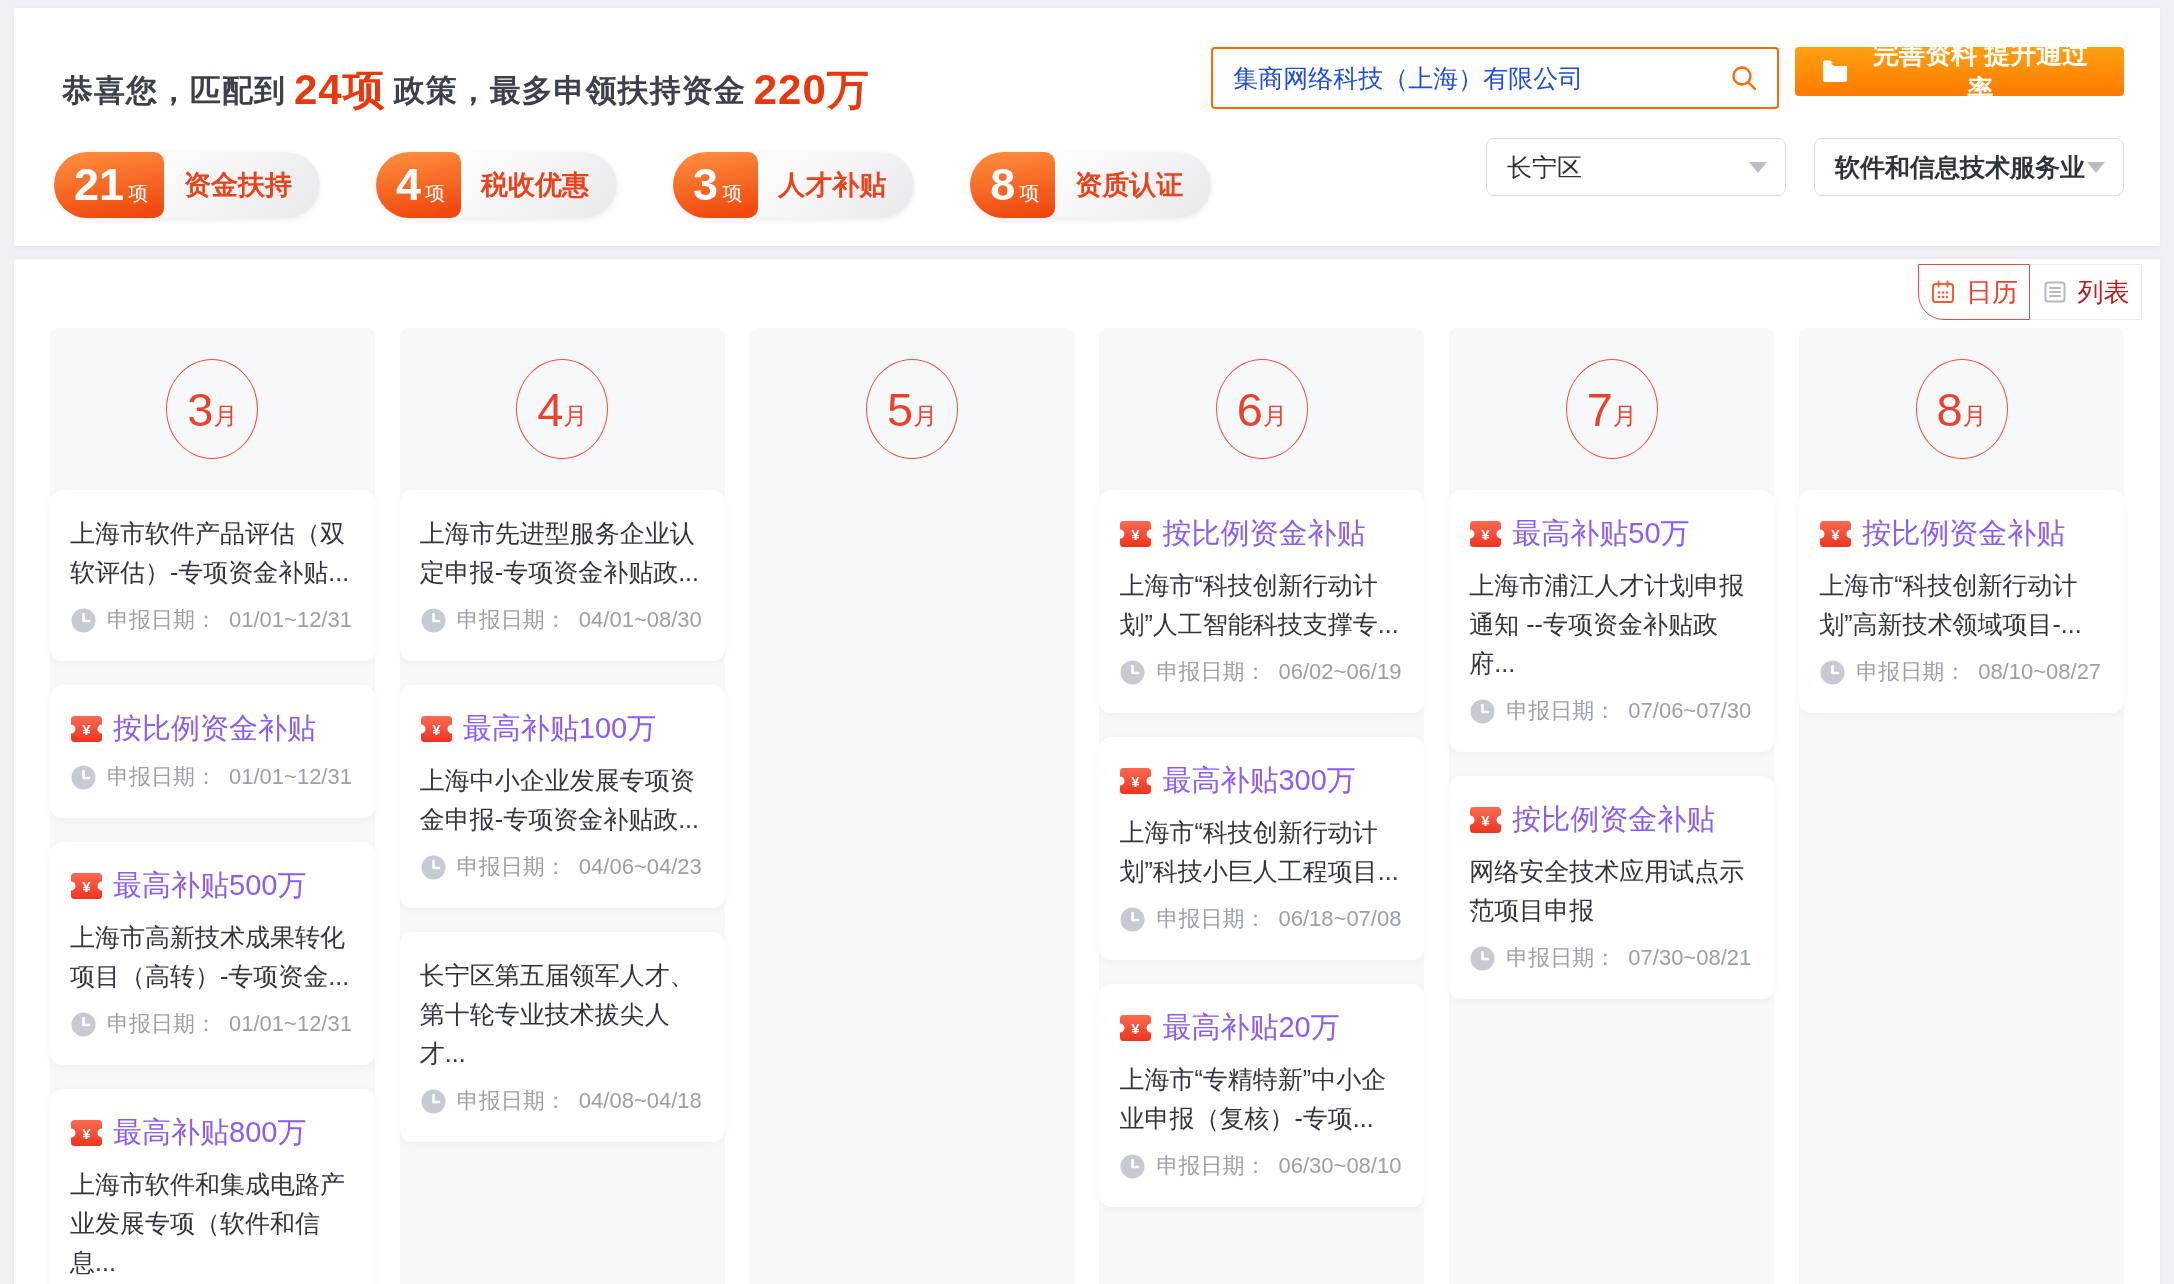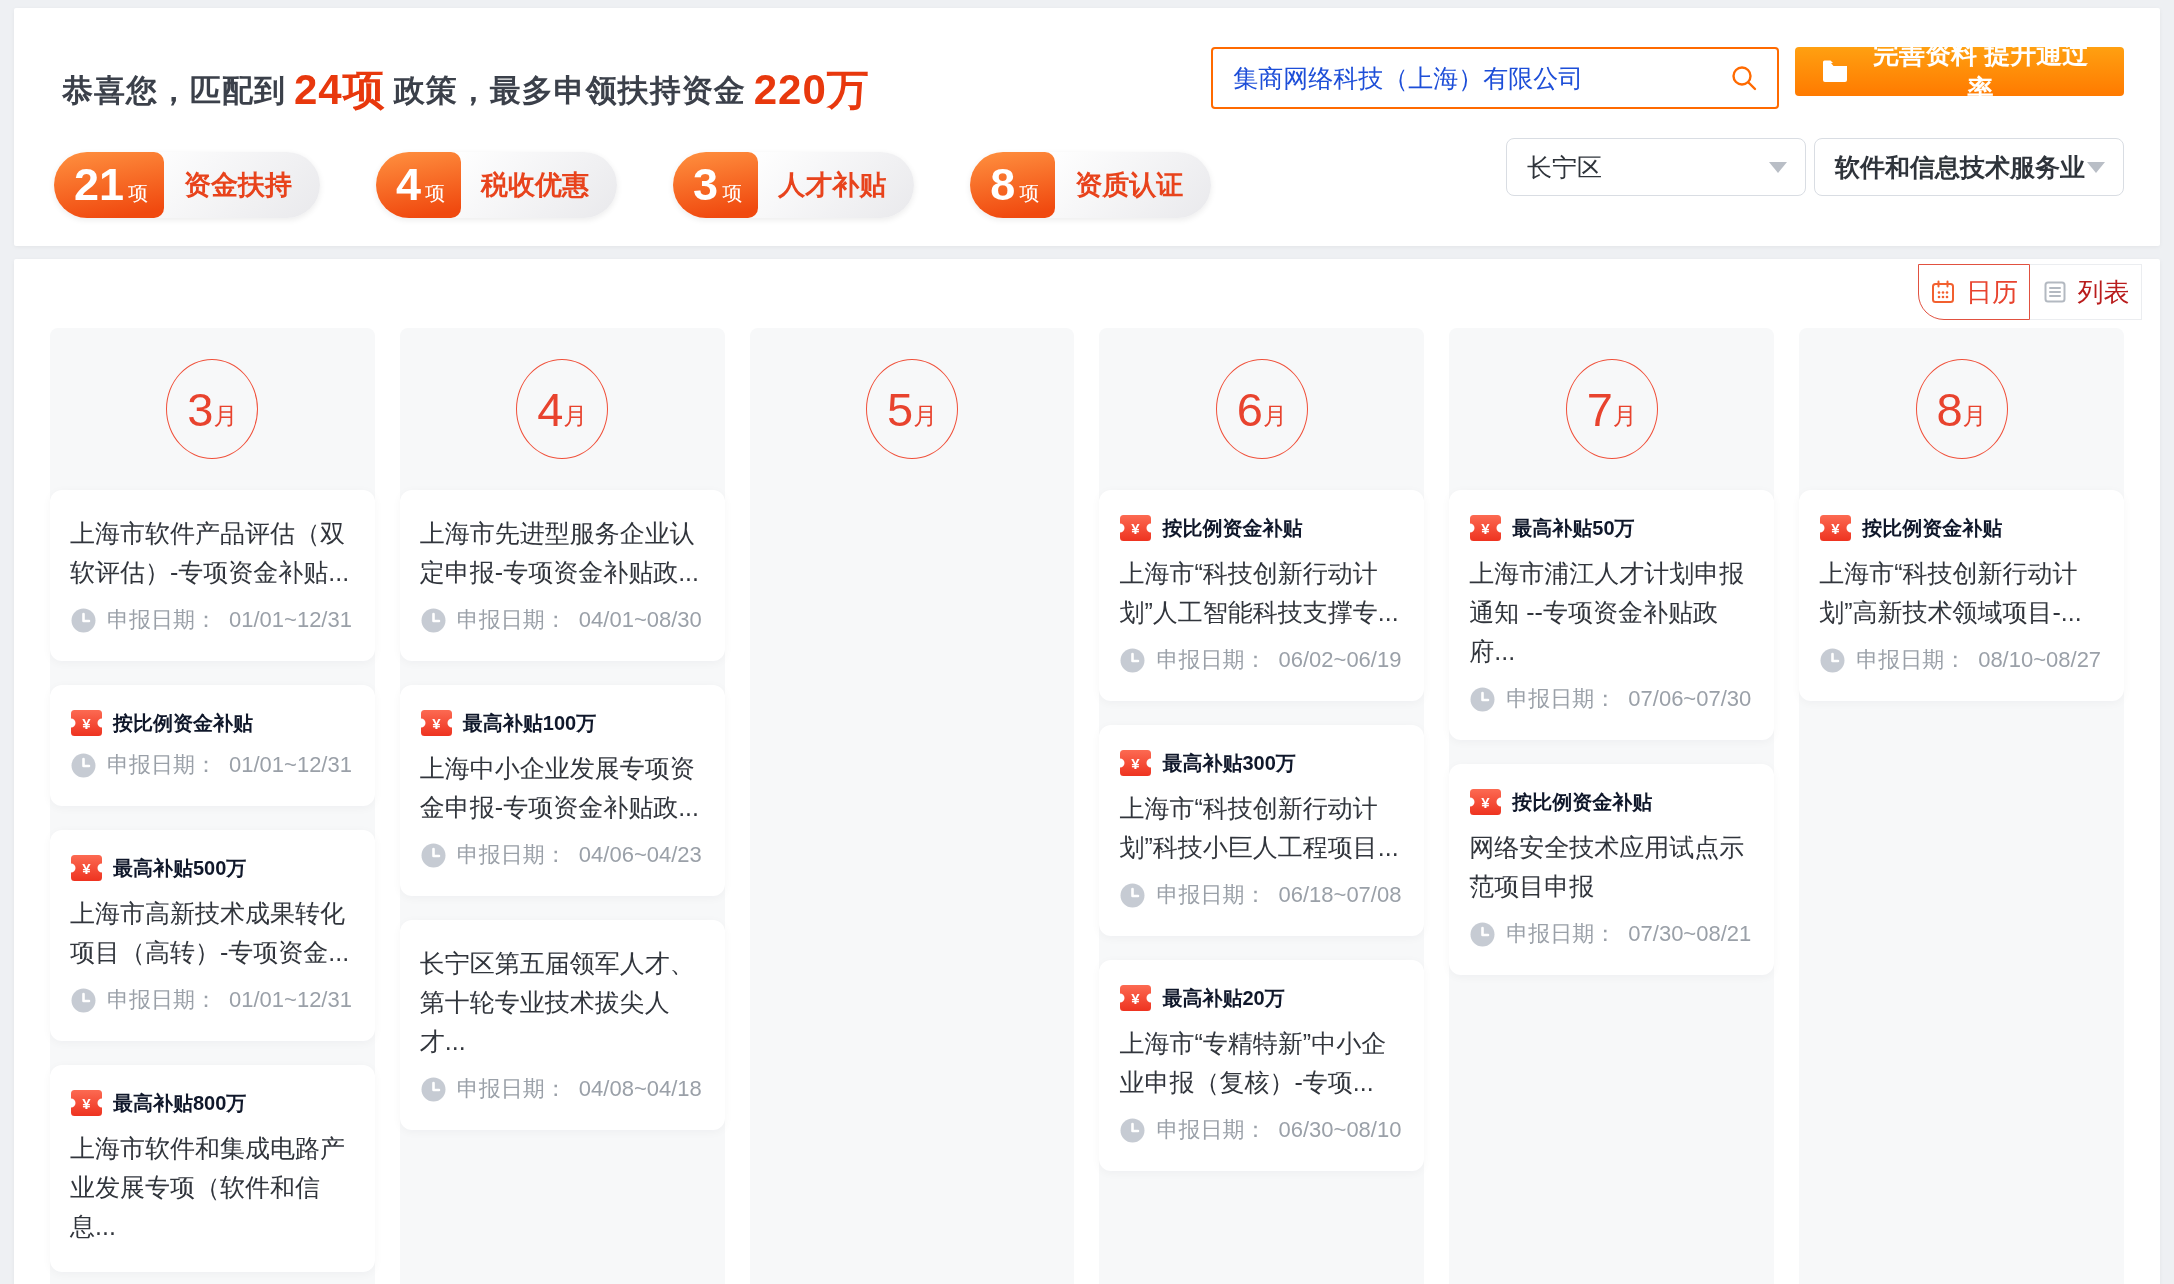--- a/index.html
+++ b/index.html
@@ -48,21 +48,21 @@
     flex:1; border:none; outline:none; font-size:25px; color:#1d4ed8;
     font-family:"Liberation Sans", sans-serif; background:transparent;
   }
   .improve-btn {
     height:49px; border:none; border-radius:4px; cursor:pointer;
     background:linear-gradient(180deg,#ffa011 0%,#ff7a00 100%);
     color:#fff; font-size:26px; font-weight:bold;
     display:flex; align-items:center; gap:14px; padding:0 26px;
     font-family:"Liberation Sans", sans-serif;
   }
-  .filter-row { display:flex; gap:8px; margin-top:29px; }
+  .filter-row { display:flex; gap:28px; margin-top:29px; }
   .select {
     height:58px; border:1px solid #d9dde3; border-radius:8px; background:#fff;
     display:flex; align-items:center; justify-content:space-between;
     font-size:25px; color:#2f343b; padding:0 18px 0 20px; cursor:pointer;
   }
   .select.district { width:300px; }
   .select.industry { width:310px;font-weight:bold; }
   .caret { width:0; height:0; border-left:9px solid transparent; border-right:9px solid transparent; border-top:11px solid #b9bec6; }
 
   
@@ -89,21 +89,21 @@
   }
   .month-circle .mn { font-size:47px; }
   .month-circle .ms { font-size:24px; margin-top:14px; }
 
   .cards { display:flex; flex-direction:column; gap:24px; }
   .policy-card {
     background:#fff; border-radius:12px; box-shadow:0 2px 10px rgba(31,35,41,.04);
     padding:24px 20px 26px 20px; cursor:pointer;
   }
   .badge-row { display:flex; align-items:center; gap:10px; margin-bottom:12px; }
-  .badge-text { font-size:20px; font-weight:bold; color:#0f172a; white-space:nowrap; }
+  .badge-text { font-size:29px; font-weight:normal; color:#8b5cf6; white-space:nowrap; }
   .card-title { font-size:25px; line-height:39px; color:#31353c; }
   .date-row { display:flex; align-items:center; gap:10px; margin-top:13px; }
   .date-label { font-size:22px; color:#9aa0a8;text-align:center; }
   .date-value { font-size:22px; color:#9aa0a8; margin-left:2px; }
   .icon { display:inline-flex; flex:none; }
 </style>
 </head>
 <body>
 
 <div class="panel top-panel">

